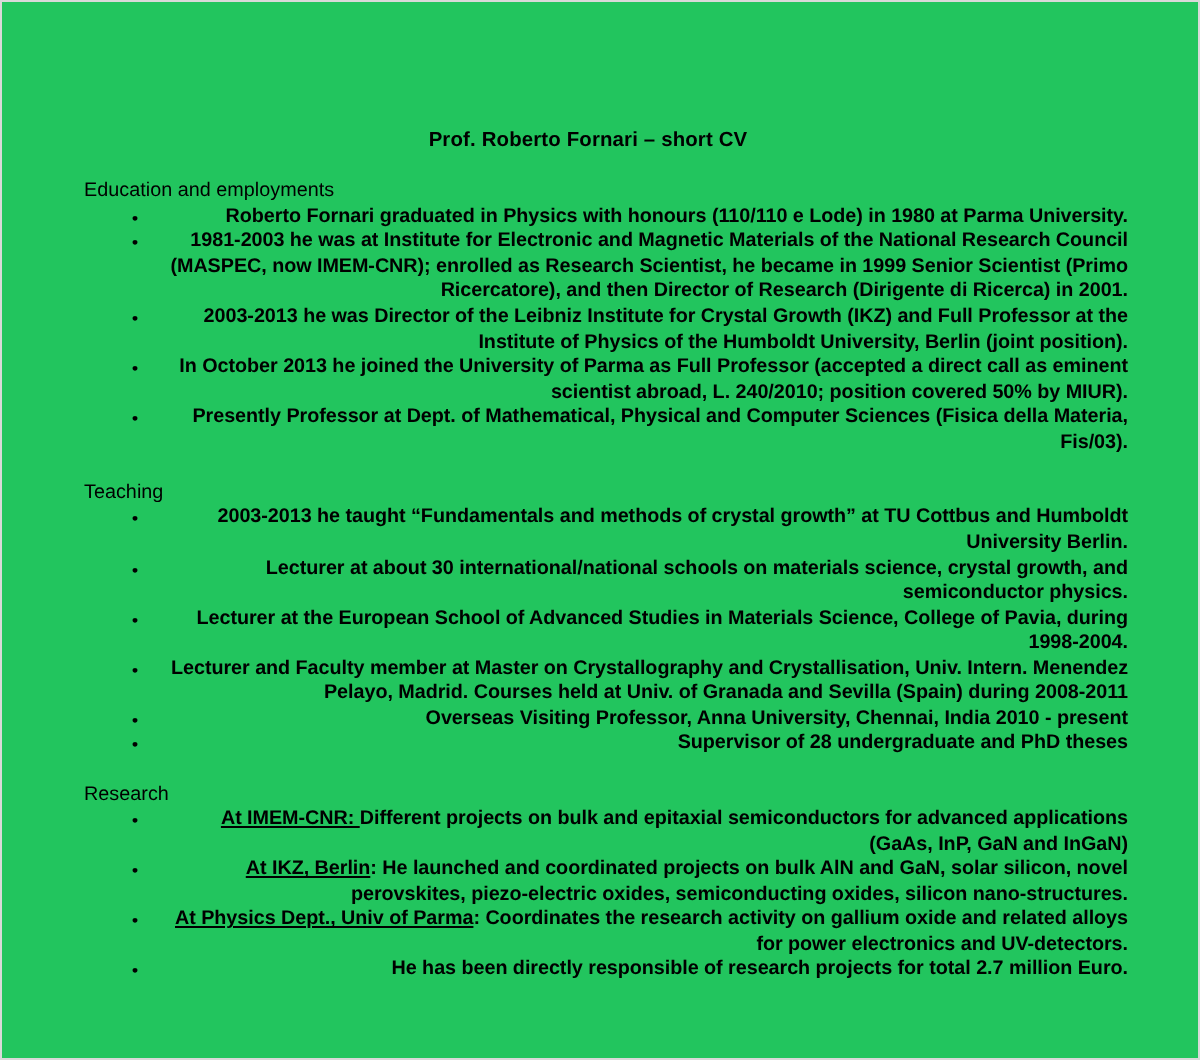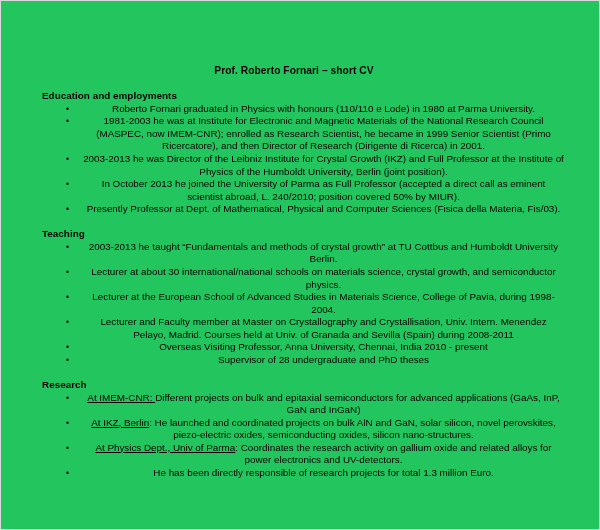--- a/index.html
+++ b/index.html
@@ -39,41 +39,42 @@
     line-height: 12.6px;
   }
   .section {
     margin: 0;
   }
   .section-gap {
     height: 12.6px;
   }
   .section-heading {
     font-size: 9.9px;
-    font-weight: bold;
+    font-weight: normal;
     color: #000000;
     line-height: 12.6px;
     margin: 0;
     padding: 0;
     letter-spacing: 0.02px;
   }
   ul.bullets {
     list-style: none;
     margin: 0;
     padding: 0;
   }
   ul.bullets > li {
     position: relative;
     font-size: 9.9px;
     line-height: 12.55px;
     color: #000000;
     margin: 0;
     padding: 0 0 0 41px;
-    text-align: center;
+    text-align: right;
     letter-spacing: -0.02px;
+    font-weight: bold;
   }
   ul.bullets > li::before {
     content: "\2022";
     position: absolute;
     left: 24px;
     top: 0;
     font-size: 8.6px;
     line-height: 12.55px;
     color: #000000;
   }
@@ -147,19 +148,19 @@
         <li>
           <span class="u">At IMEM-CNR: </span><span>Different projects on bulk and epitaxial semiconductors for advanced applications (GaAs, InP, GaN and InGaN)</span>
         </li>
         <li>
           <span class="u">At IKZ, Berlin</span><span>: He launched and coordinated projects on bulk AlN and GaN, solar silicon, novel perovskites, piezo-electric oxides, semiconducting oxides, silicon nano-structures.</span>
         </li>
         <li>
           <span class="u">At Physics Dept., Univ of Parma</span><span>: Coordinates the research activity on gallium oxide and related alloys for power electronics and UV-detectors.</span>
         </li>
         <li>
-          <span class="u"></span><span>He has been directly responsible of research projects for total 1.3 million Euro.</span>
+          <span class="u"></span><span>He has been directly responsible of research projects for total 2.7 million Euro.</span>
         </li>
       </ul>
     </div>
 
   </div>
 </div>
 
 </body></html>

